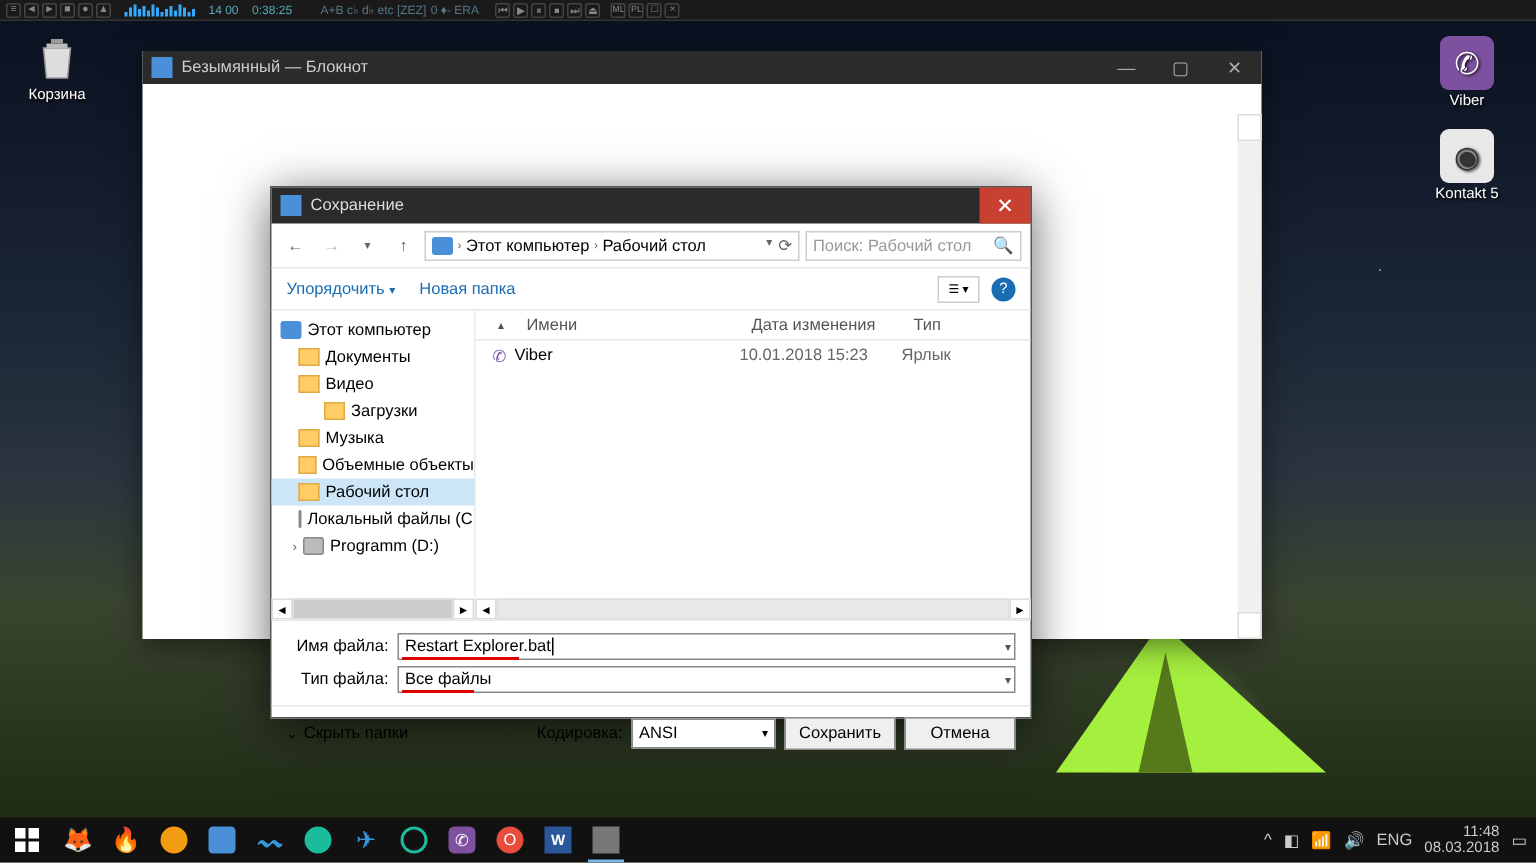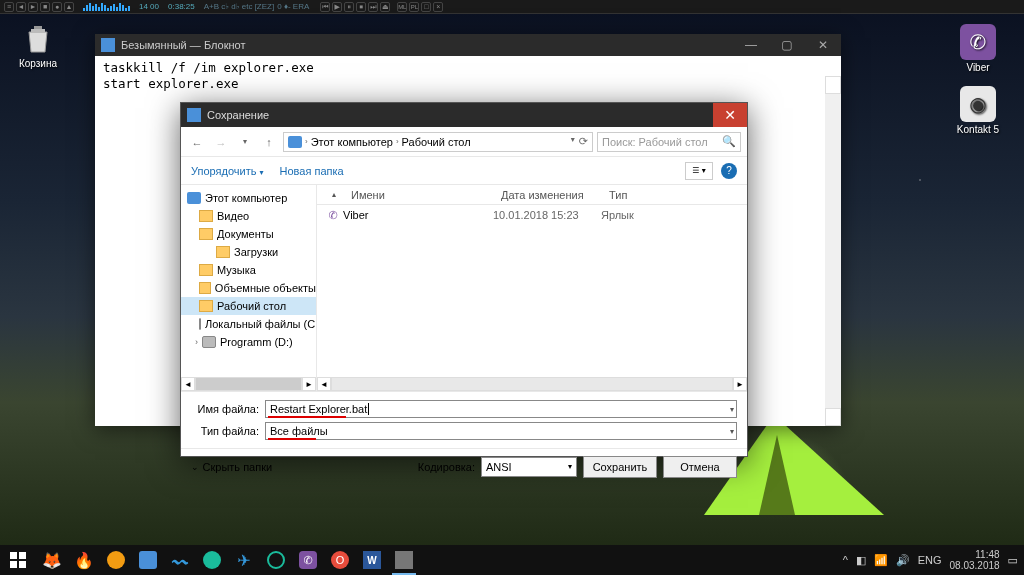--- a/index.html
+++ b/index.html
@@ -36,21 +36,21 @@
 .notepad .titlebar .ic { width:14px; height:14px; background:#4a90d9; margin-right:6px; }
 .notepad .winbtns { margin-left:auto; display:flex; }
 .notepad .winbtns div { width:36px; height:22px; display:flex; align-items:center; justify-content:center; color:#aaa; font-size:12px; }
 .notepad .menu { height:20px; background:#fff; display:flex; align-items:center; gap:14px; padding-left:10px; font-size:11px; color:#333; border-bottom:1px solid #e5e5e5; }
 .notepad .content { padding:4px 8px; font-family:Consolas, monospace; font-size:12.5px; line-height:16px; color:#000; white-space:pre; }
 .notepad .sbv { position:absolute; right:0; top:42px; bottom:0; width:16px; background:#f0f0f0; }
 .notepad .sbv::before { content:""; position:absolute; top:0; left:0; right:0; height:16px; background:#fff; border:1px solid #ddd; }
 .notepad .sbv::after { content:""; position:absolute; bottom:0; left:0; right:0; height:16px; background:#fff; border:1px solid #ddd; }
 
 
-.savedlg { position:absolute; left:180px; top:102px; width:568px; height:355px; background:#fff; box-shadow:0 6px 30px rgba(0,0,0,0.6); border:1px solid #555; }
+.savedlg { position:absolute; left:180px; top:124px; width:508px; height:355px; background:#fff; box-shadow:0 6px 30px rgba(0,0,0,0.6); border:1px solid #555; }
 .savedlg .titlebar { height:24px; background:#2b2b2b; color:#ddd; display:flex; align-items:center; font-size:11px; padding-left:6px; }
 .savedlg .titlebar .ic { width:14px; height:14px; background:#4a90d9; margin-right:6px; }
 .savedlg .close { margin-left:auto; width:34px; height:24px; background:#c84030; color:#fff; display:flex; align-items:center; justify-content:center; font-size:14px; }
 .savedlg .nav { height:30px; display:flex; align-items:center; padding:0 6px; gap:4px; font-size:11px; border-bottom:1px solid #e8e8e8; }
 .savedlg .nav .arr { width:20px; height:20px; display:flex; align-items:center; justify-content:center; color:#666; }
 .savedlg .nav .path { flex:1; height:20px; border:1px solid #ccc; display:flex; align-items:center; padding:0 4px; gap:3px; }
 .savedlg .nav .path .seg { display:flex; align-items:center; gap:2px; }
 .savedlg .nav .search { width:144px; height:20px; border:1px solid #ccc; display:flex; align-items:center; padding:0 4px; color:#999; position:relative; }
 .savedlg .nav .search .mg { position:absolute; right:4px; }
 .savedlg .toolbar { height:28px; display:flex; align-items:center; padding:0 10px; gap:16px; font-size:11px; border-bottom:1px solid #e8e8e8; }
@@ -124,21 +124,21 @@
       <i style="height:5px"></i>
       <i style="height:7px"></i>
       <i style="height:4px"></i>
       <i style="height:8px"></i>
       <i style="height:6px"></i>
       <i style="height:3px"></i>
       <i style="height:5px"></i>
   </div>
   <span>14    00</span>
   <span style="margin-left:6px">0:38:25</span>
-  <span style="margin-left:6px;color:#578">A+B  c♭  d♭  etc  [ZEZ]</span>
+  <span style="margin-left:16px;color:#578">A+B  c♭  d♭  etc  [ZEZ]</span>
   <span style="color:#578">0  ♦-  ERA</span>
   <div class="btns" style="margin-left:8px">
     <span>⏮</span>
       <span>▶</span>
       <span>⏸</span>
       <span>⏹</span>
       <span>⏭</span>
       <span>⏏</span>
   </div>
   <div class="btns" style="margin-left:4px">
@@ -178,22 +178,20 @@
 <div class="notepad">
   <div class="titlebar">
     <div class="ic"></div>
     <span>Безымянный — Блокнот</span>
     <div class="winbtns">
       <div>—</div>
       <div>▢</div>
       <div>✕</div>
     </div>
   </div>
-  <div class="content">taskkill /f /im explorer.exe
-start explorer.exe</div>
   <div class="sbv"></div>
 </div>
 
 <div class="savedlg">
   <div class="titlebar">
     <div class="ic"></div>
     <span>Сохранение</span>
     <div class="close">✕</div>
   </div>
   <div class="nav">
@@ -226,25 +224,25 @@
     </div>
   </div>
   <div class="body">
     <div class="tree">
       <div class="node">
           <span class="ficon f-pc"></span>
           <span>Этот компьютер</span>
         </div>
       <div class="node" style="padding-left:18px">
           <span class="ficon f-fold"></span>
+          <span>Документы</span>
+        </div>
+      <div class="node" style="padding-left:18px">
+          <span class="ficon f-fold"></span>
           <span>Видео</span>
-        </div>
-      <div class="node" style="padding-left:18px">
-          <span class="ficon f-fold"></span>
-          <span>Документы</span>
         </div>
       <div class="node" style="padding-left:35px">
           <span class="ficon f-fold"></span>
           <span>Загрузки</span>
         </div>
       <div class="node" style="padding-left:18px">
           <span class="ficon f-fold"></span>
           <span>Музыка</span>
         </div>
       <div class="node" style="padding-left:18px">

